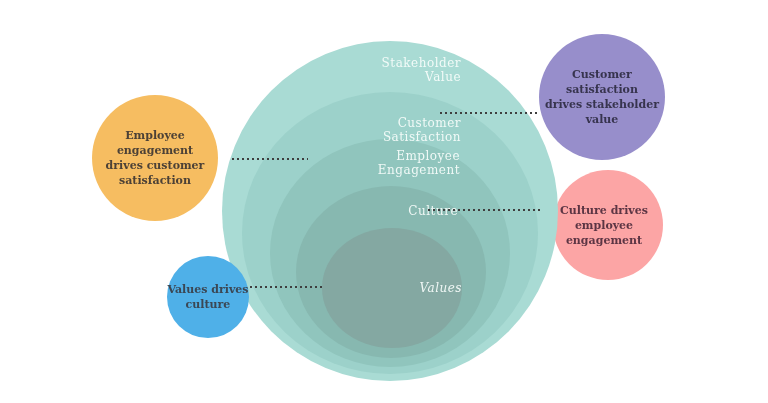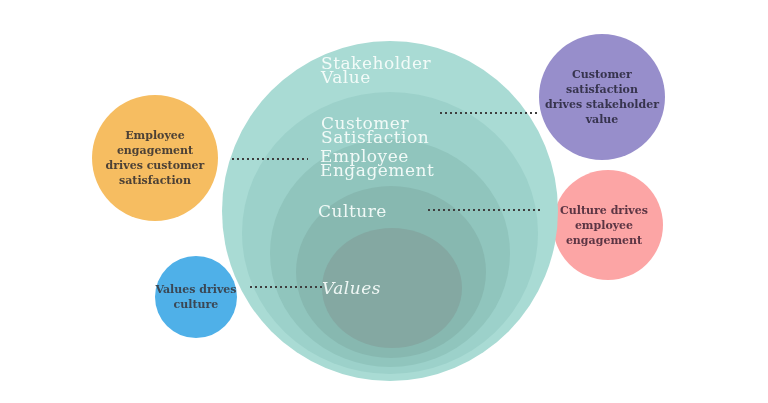--- a/index.html
+++ b/index.html
@@ -11,39 +11,39 @@
 
   
   .ring { position:absolute; border-radius:50%; z-index:2; }
   .ring-1 { left:222px; top:41px;  width:336px; height:340px; }
   .ring-2 { left:242px; top:92px;  width:296px; height:282px; }
   .ring-3 { left:270px; top:139px; width:240px; height:228px; }
   .ring-4 { left:296px; top:186px; width:190px; height:172px; }
   .ring-5 { left:322px; top:228px; width:140px; height:120px; }
 
   .ring-label {
-    position:absolute; z-index:4; width:140px; text-align:left;
-    color:rgba(247,253,251,0.93); font-size:17px; line-height:14px;
+    position:absolute; z-index:4; width:140px; text-align:right;
+    color:rgba(247,253,251,0.93); font-size:12px; line-height:14px;
     letter-spacing:0.5px; white-space:pre-line;
   }
   .rl-1 { left:321px; top:56px; }
   .rl-2 { left:321px; top:89px;margin-top:27px; }
   .rl-3 { left:320px; top:149px; }
   .rl-4 { left:318px; top:204px; }
   .rl-5 { left:322px; top:281px;font-style:italic; }
 
   
   .sat {
     position:absolute; border-radius:50%; z-index:3;
     display:flex; align-items:center; justify-content:center;
     text-align:center; font-weight:700; font-size:11px; line-height:15px;
     white-space:pre-line;
   }
   .sat-orange { left:92px;  top:95px;  width:126px; height:126px; }
-  .sat-blue   { left:155px; top:256px; width:82px;  height:82px;  }
+  .sat-blue   { left:167px; top:256px; width:82px;  height:82px;  }
   .sat-purple { left:539px; top:34px;  width:126px; height:126px; }
   .sat-red    { left:553px; top:170px; width:110px; height:110px; z-index:1; }
   .sat-red .sat-text { padding-right:8px; }
 
   
   .dots {
     position:absolute; z-index:4; height:2px;
     background-image:repeating-linear-gradient(to right,
       #3e3e3e 0, #3e3e3e 2px, transparent 2px, transparent 5px);
   }

